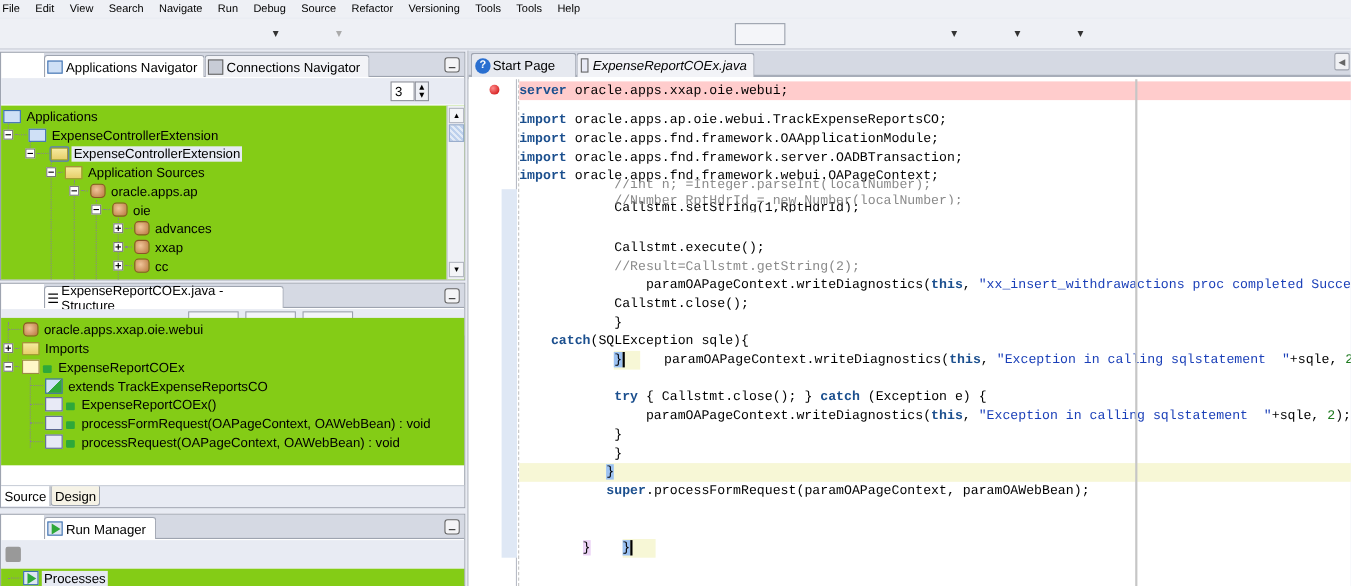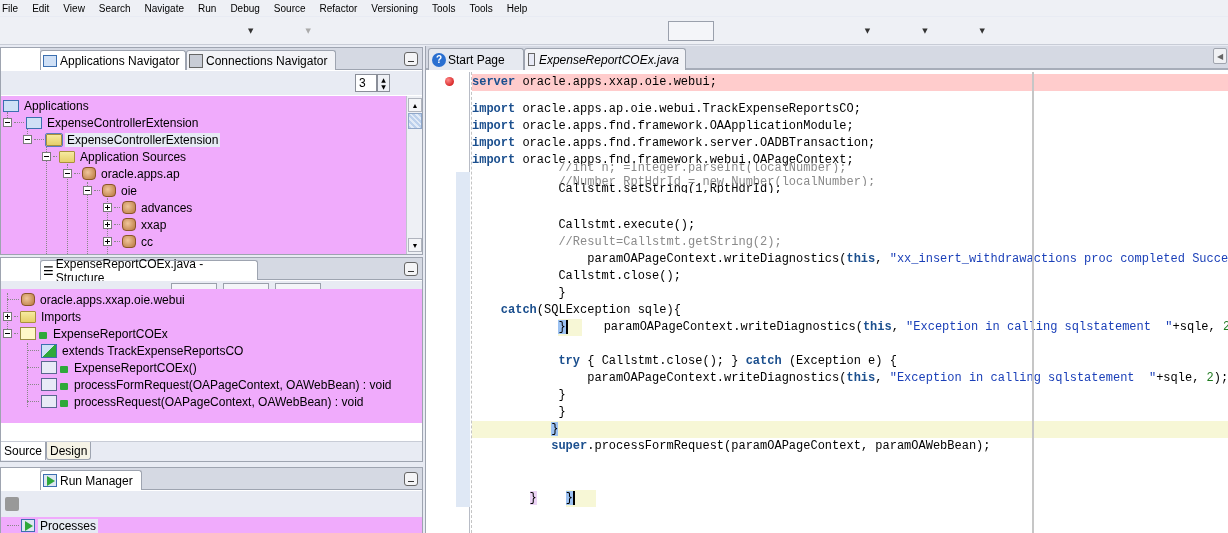--- a/index.html
+++ b/index.html
@@ -14,21 +14,21 @@
   .dd { font-size: 7px; color: #333; margin-left: -2px; margin-right: 4px; }
 
   .panel { position: absolute; background: #fff; border: 1px solid #9ea4b0; }
   .ptabs { position: absolute; left: 0; right: 0; top: 0; height: 22px; background: #d5d9e3; border-bottom: 1px solid #9ea4b0; margin-left: 39px; }
   .ptab { position: absolute; top: 2px; height: 20px; border: 1px solid #9ea4b0; border-bottom: none; border-radius: 3px 3px 0 0; background: #fff; display: flex; align-items: center; padding: 0 4px 0 2px; font-family: "Liberation Sans", sans-serif; font-size: 12px; }
   .ptab.inactive { background: #f2f3f7; }
   .minbtn { position: absolute; right: 4px; top: 4px; width: 14px; height: 14px; border: 1px solid #666; border-radius: 3px; background: #f4f4f6; }
   .minbtn::after { content: ""; position: absolute; left: 3px; bottom: 3px; width: 6px; height: 1px; background: #333; }
 
   .ptool { position: absolute; left: 0; right: 0; height: 24px; background: #e8ebf3; display: flex; align-items: center; padding-left: 2px; }
-  .tree { position: absolute; left: 0; right: 0; background: #f0abfc; font-family: "Liberation Sans", sans-serif; font-size: 12px; }
+  .tree { position: absolute; left: 0; right: 0; background: #84cc16; font-family: "Liberation Sans", sans-serif; font-size: 12px; }
   .tnode { position: absolute; height: 17px; display: flex; align-items: center; white-space: nowrap; }
   .tnode .lbl { padding: 0 2px; }
   .tnode .lbl.sel { background: #e6eaf3; }
   .exp { width: 9px; height: 9px; border: 1px solid #7a7a7a; background: #fff; position: relative; margin-right: 2px; }
   .exp::before { content: ""; position: absolute; left: 1px; top: 3px; width: 5px; height: 1px; background: #000; }
   .exp.plus::after { content: ""; position: absolute; left: 3px; top: 1px; width: 1px; height: 5px; background: #000; }
   .dots { width: 10px; border-top: 1px dotted #888; margin-right: 2px; }
   .vdot { position: absolute; border-left: 1px dotted #888; }
 
   .ico { display: inline-block; width: 16px; height: 14px; margin-right: 3px; }

